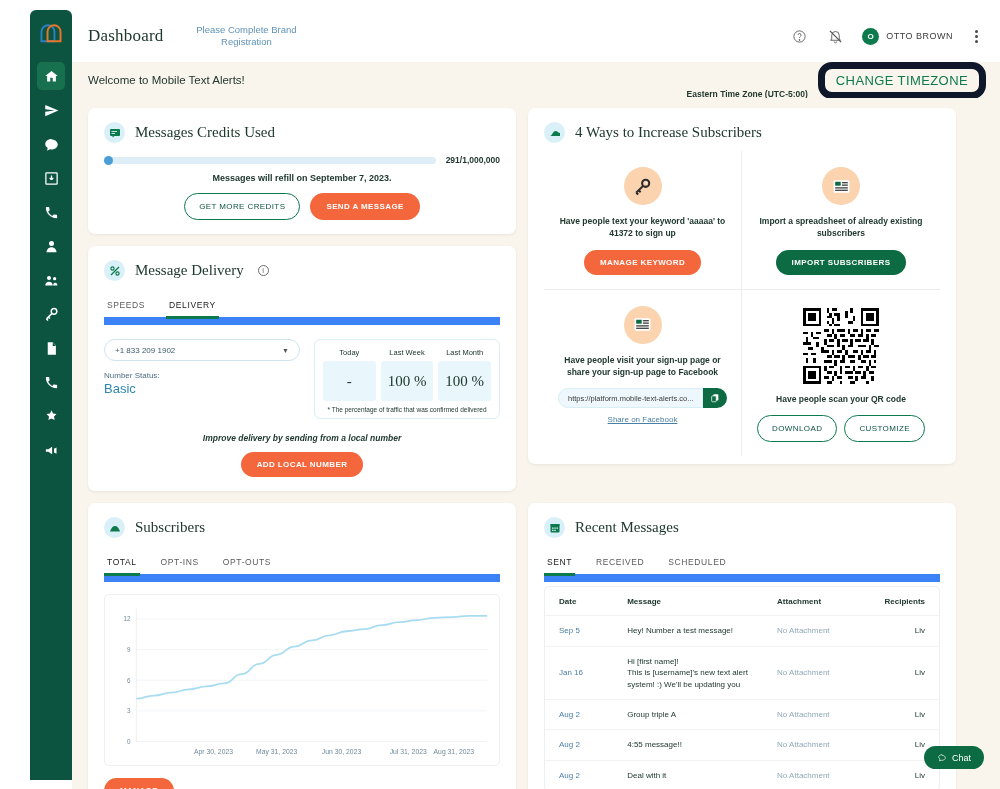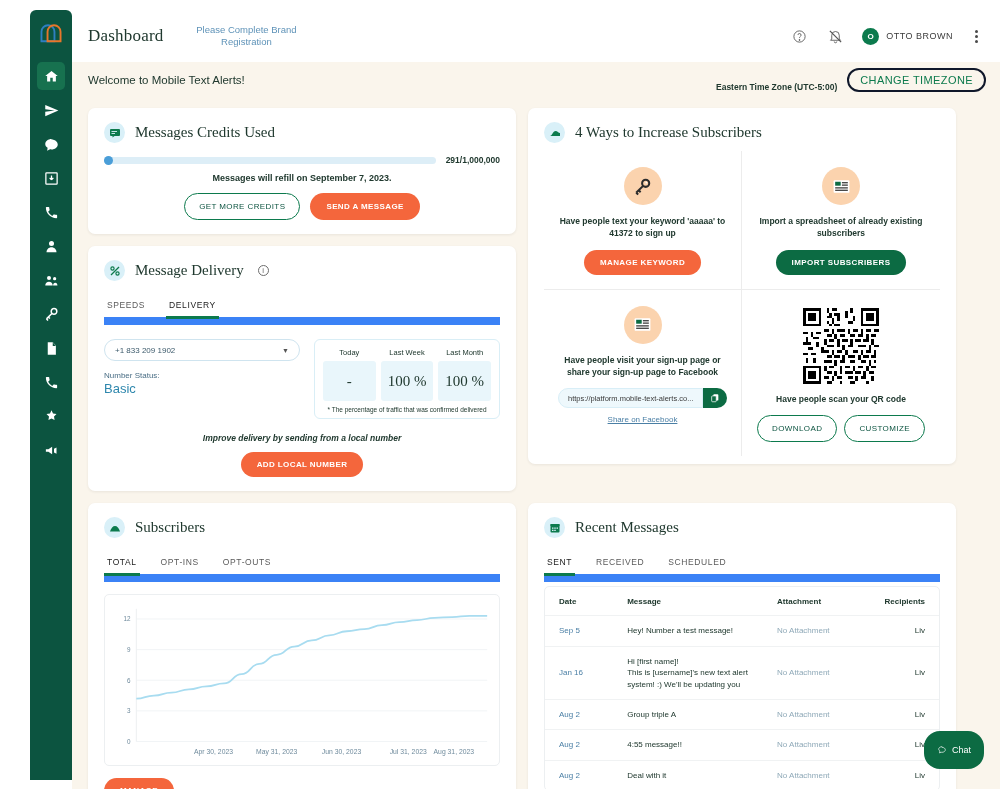--- a/index.html
+++ b/index.html
@@ -81,22 +81,22 @@
     position: absolute; left: 72px; top: 62px; right: 0;
     height: 36px;
     background: #faf5ec;
     display: flex; align-items: center;
     padding: 0 14px 0 16px;
   }
   .welcome-text { font-size: 11.5px; color: #20392f; }
   .tz-wrap { margin-left: auto; display: flex; align-items: flex-end; gap: 10px; }
   .tz-text { font-size: 8.5px; color: #20392f; font-weight: bold; }
   .btn-outline-green {
-    border: 2px solid #0f172a; color: #0c7a4d; background: transparent;
-    border-radius: 14px; font-size: 11px; letter-spacing: .4px;
+    border: 7px solid #0f172a; color: #0c7a4d; background: transparent;
+    border-radius: 14px; font-size: 13px; letter-spacing: .4px;
     padding: 4px 11px; cursor: pointer; font-family: inherit;
   }
 
   
   .content {
     position: absolute; left: 72px; top: 98px; right: 0; bottom: 0;
     background: #faf5ec;
     padding: 10px 14px 0 16px;
   }
   .row { display: flex; gap: 12px; }
@@ -247,21 +247,21 @@
   td.date { color: #4a7fa5; }
   td.attach { color: #8fa9b8; }
   .msg-clip { max-height: 34px; overflow: hidden; display: block; }
 
   .footer-btn-wrap { margin-top: 12px; }
 
   
   .chat-fab {
     position: absolute; right: 16px; bottom: 20px;
     background: #0c6b43; color: #fff; border-radius: 16px;
-    height: 38px; display: flex; align-items: center; gap: 5px;
+    height: 23px; display: flex; align-items: center; gap: 5px;
     padding: 0 13px; font-size: 9px; cursor: pointer; z-index: 20;
   }
   .chat-fab svg { width: 10px; height: 10px; fill: none; stroke: #fff; stroke-width: 1.6; }
 </style>
 </head>
 <body>
 
 <div id="app">
 
   <div class="sidebar">

